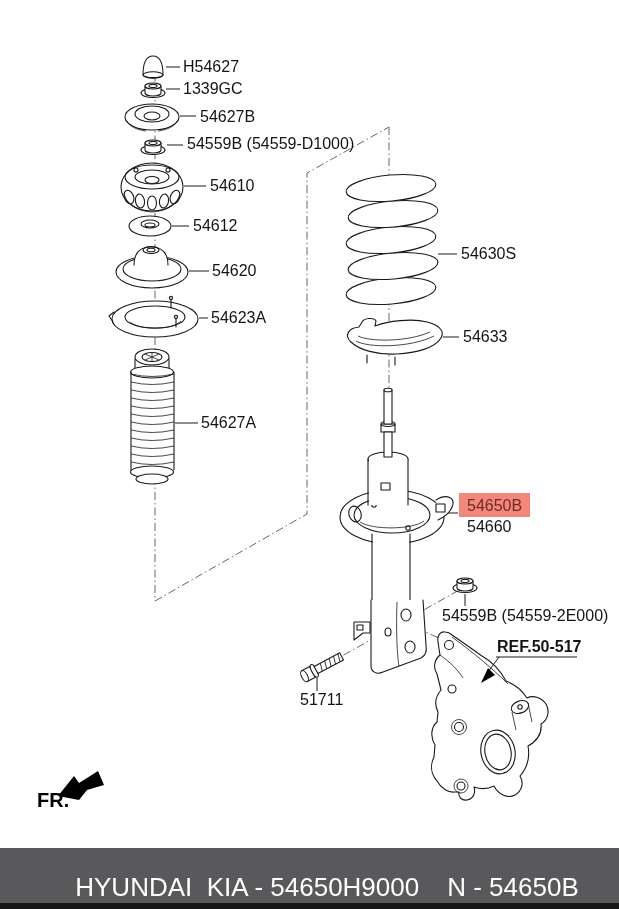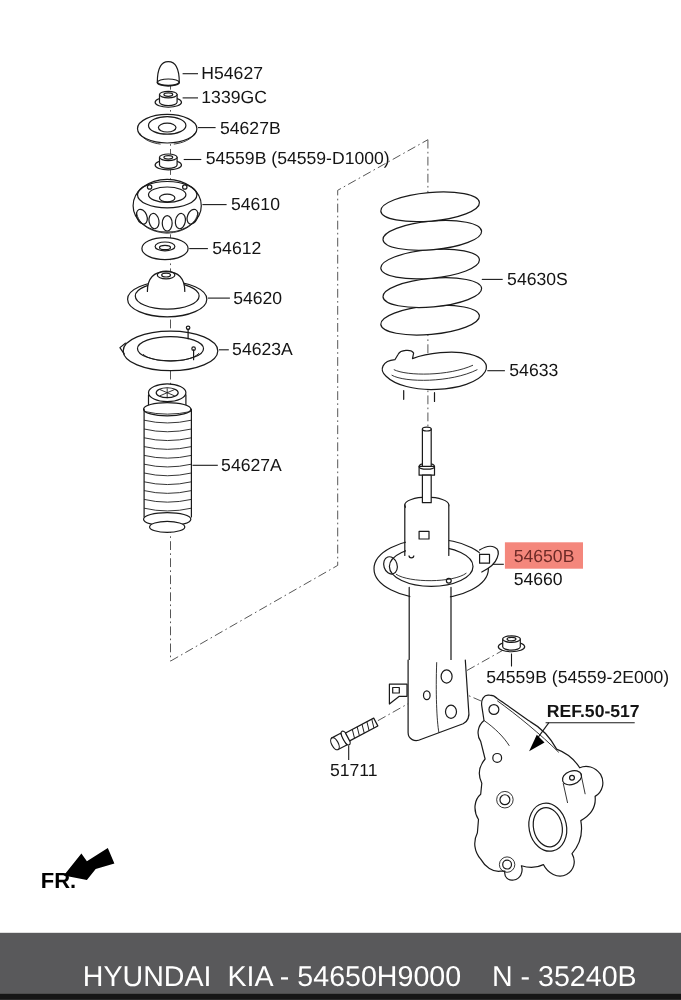--- a/index.html
+++ b/index.html
@@ -237,17 +237,17 @@
   </g>
 
   <g>
     <polygon class="solid" points="58,796 74,776 79,783 98,771 104,785 87,790 79,800"></polygon>
     <text class="fr-text" x="37" y="807">FR.</text>
   </g>
 </svg>
 
   <div class="footer">
     <span>HYUNDAI  KIA - 54650H9000</span>
-    <span>N - 35240B</span>
+    <span>N - 54650B</span>
   </div>
   <div class="footer-strip"></div>
 
 </div>
 
 </body></html>

